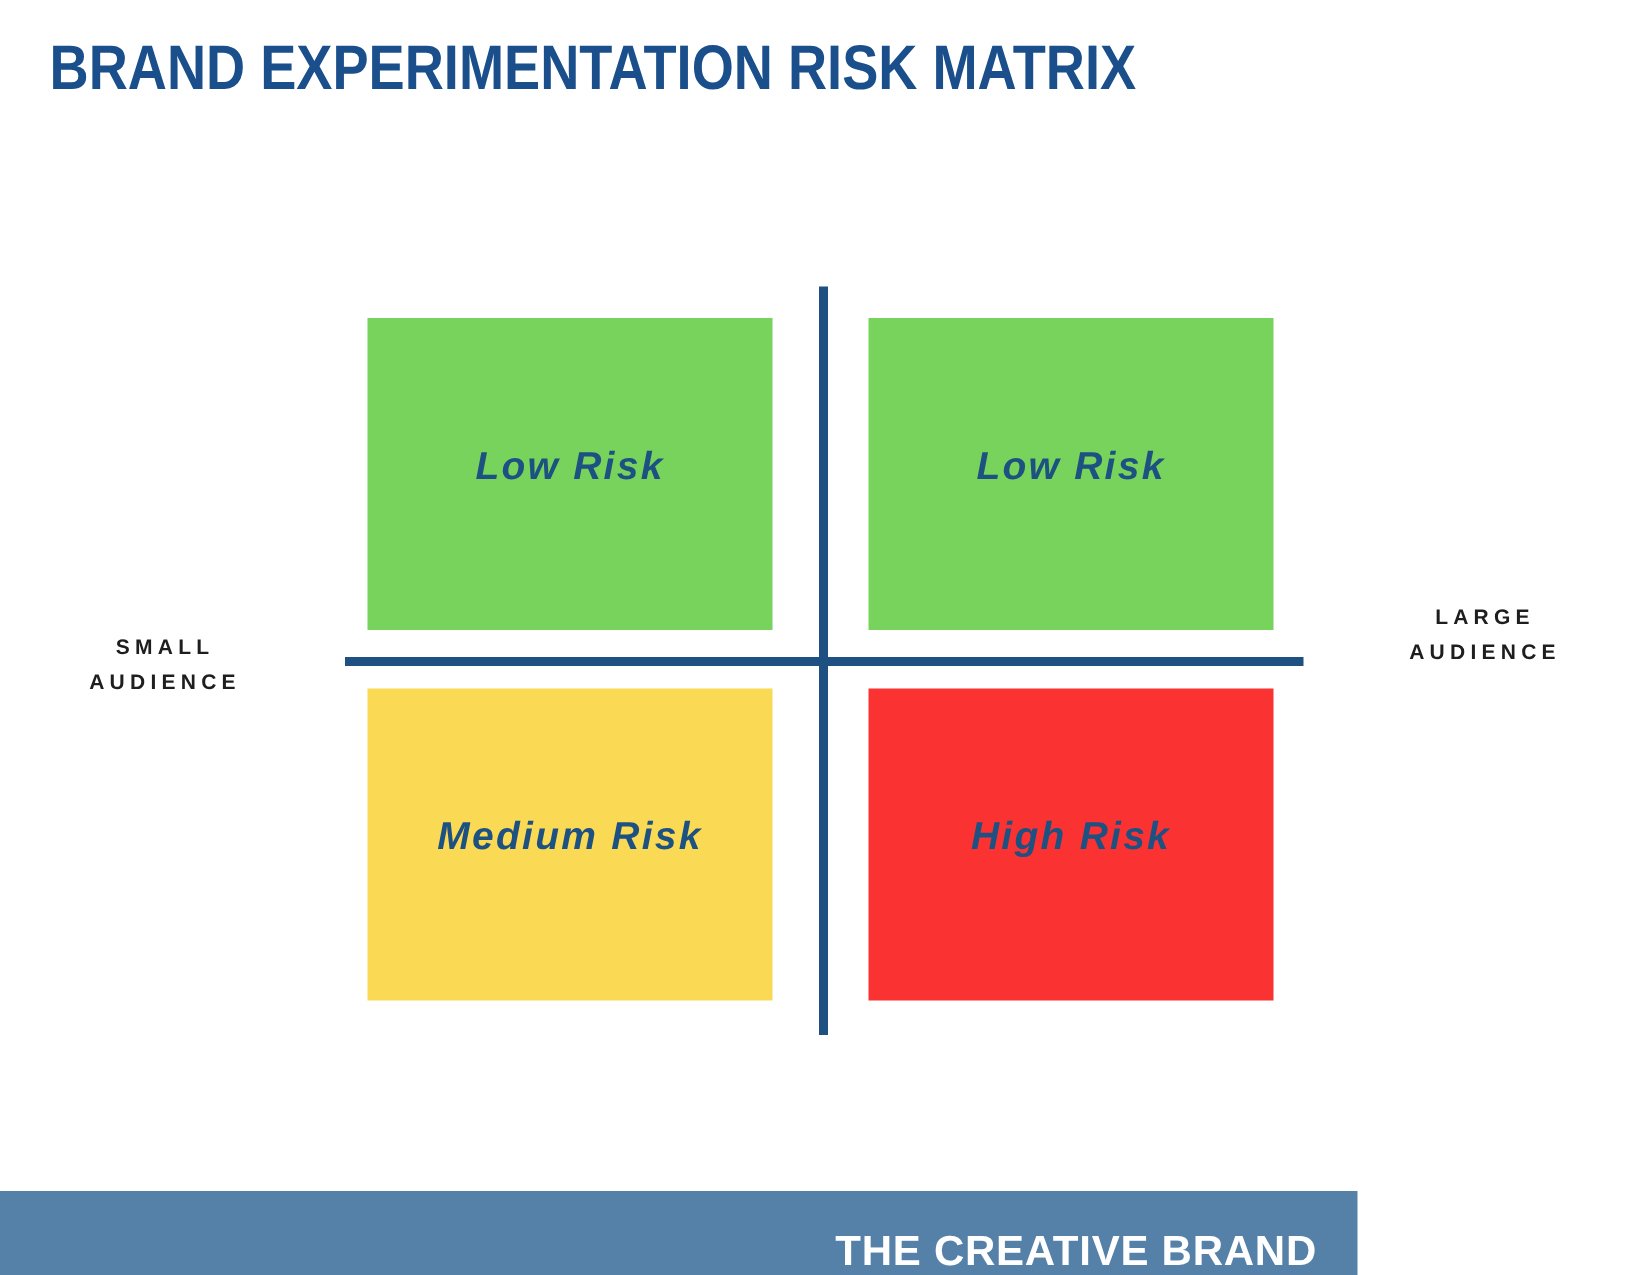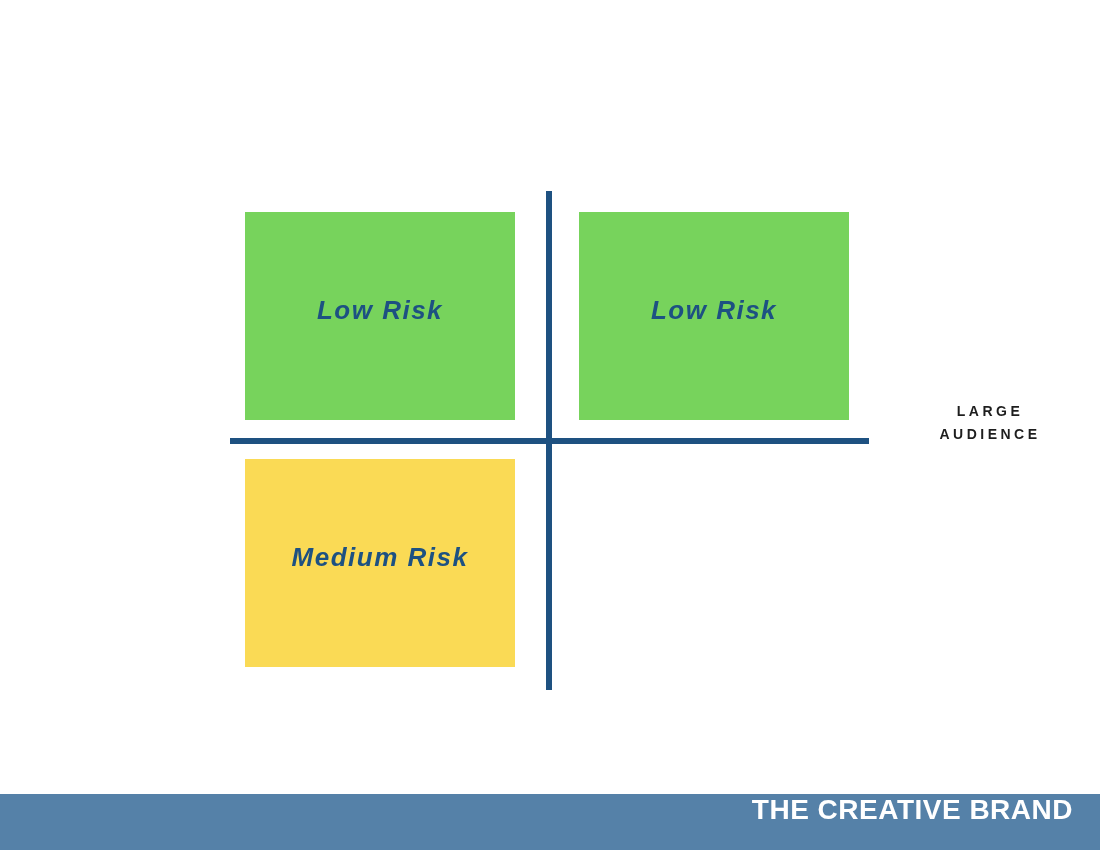--- a/index.html
+++ b/index.html
@@ -93,61 +93,68 @@
     color: #1D5182;
     margin-top: -12px;
     white-space: nowrap;
   }
 
   
   .footer {
     position: absolute;
     left: 0;
     top: 794px;
-    width: 1100px;
+    width: 905px;
     height: 56px;
     display: flex;
-    align-items: flex-start;
+    align-items: flex-end;
     justify-content: flex-end;
     padding-right: 27px;
     box-sizing: border-box;
   }
   .footer-brand {
     color: #ffffff;
     font-size: 28px;
     font-weight: 800;
     letter-spacing: 0.5px;
     white-space: nowrap;
   }
 </style>
 </head>
 <body>
 
 <div class="canvas">
 
+  <h1 class="title">
+    <span class="title-inner">BRAND EXPERIMENTATION RISK MATRIX</span>
+  </h1>
 
 
+  <div class="axis-label axis-left">SMALL AUDIENCE</div>
 
   <div class="axis-label axis-right">LARGE AUDIENCE</div>
 
 
   <div class="vline" style="background-color: rgb(30, 81, 129);"></div>
 
   <div class="hline" style="background-color: rgb(30, 81, 129);"></div>
 
   <div class="quadrant q-tl" style="background-color: rgb(119, 211, 92);">
     <span class="q-label">Low Risk</span>
   </div>
 
   <div class="quadrant q-tr" style="background-color: rgb(119, 211, 92);">
     <span class="q-label">Low Risk</span>
   </div>
 
   <div class="quadrant q-bl" style="background-color: rgb(250, 218, 85); align-items: center;">
     <span class="q-label">Medium Risk</span>
   </div>
 
+  <div class="quadrant q-br" style="background-color: rgb(251, 50, 50);">
+    <span class="q-label">High Risk</span>
+  </div>
 
   <div class="footer" style="background-color: rgb(85, 129, 168);">
     <span class="footer-brand">THE CREATIVE BRAND</span>
   </div>
 
 </div>
 
 </body></html>

